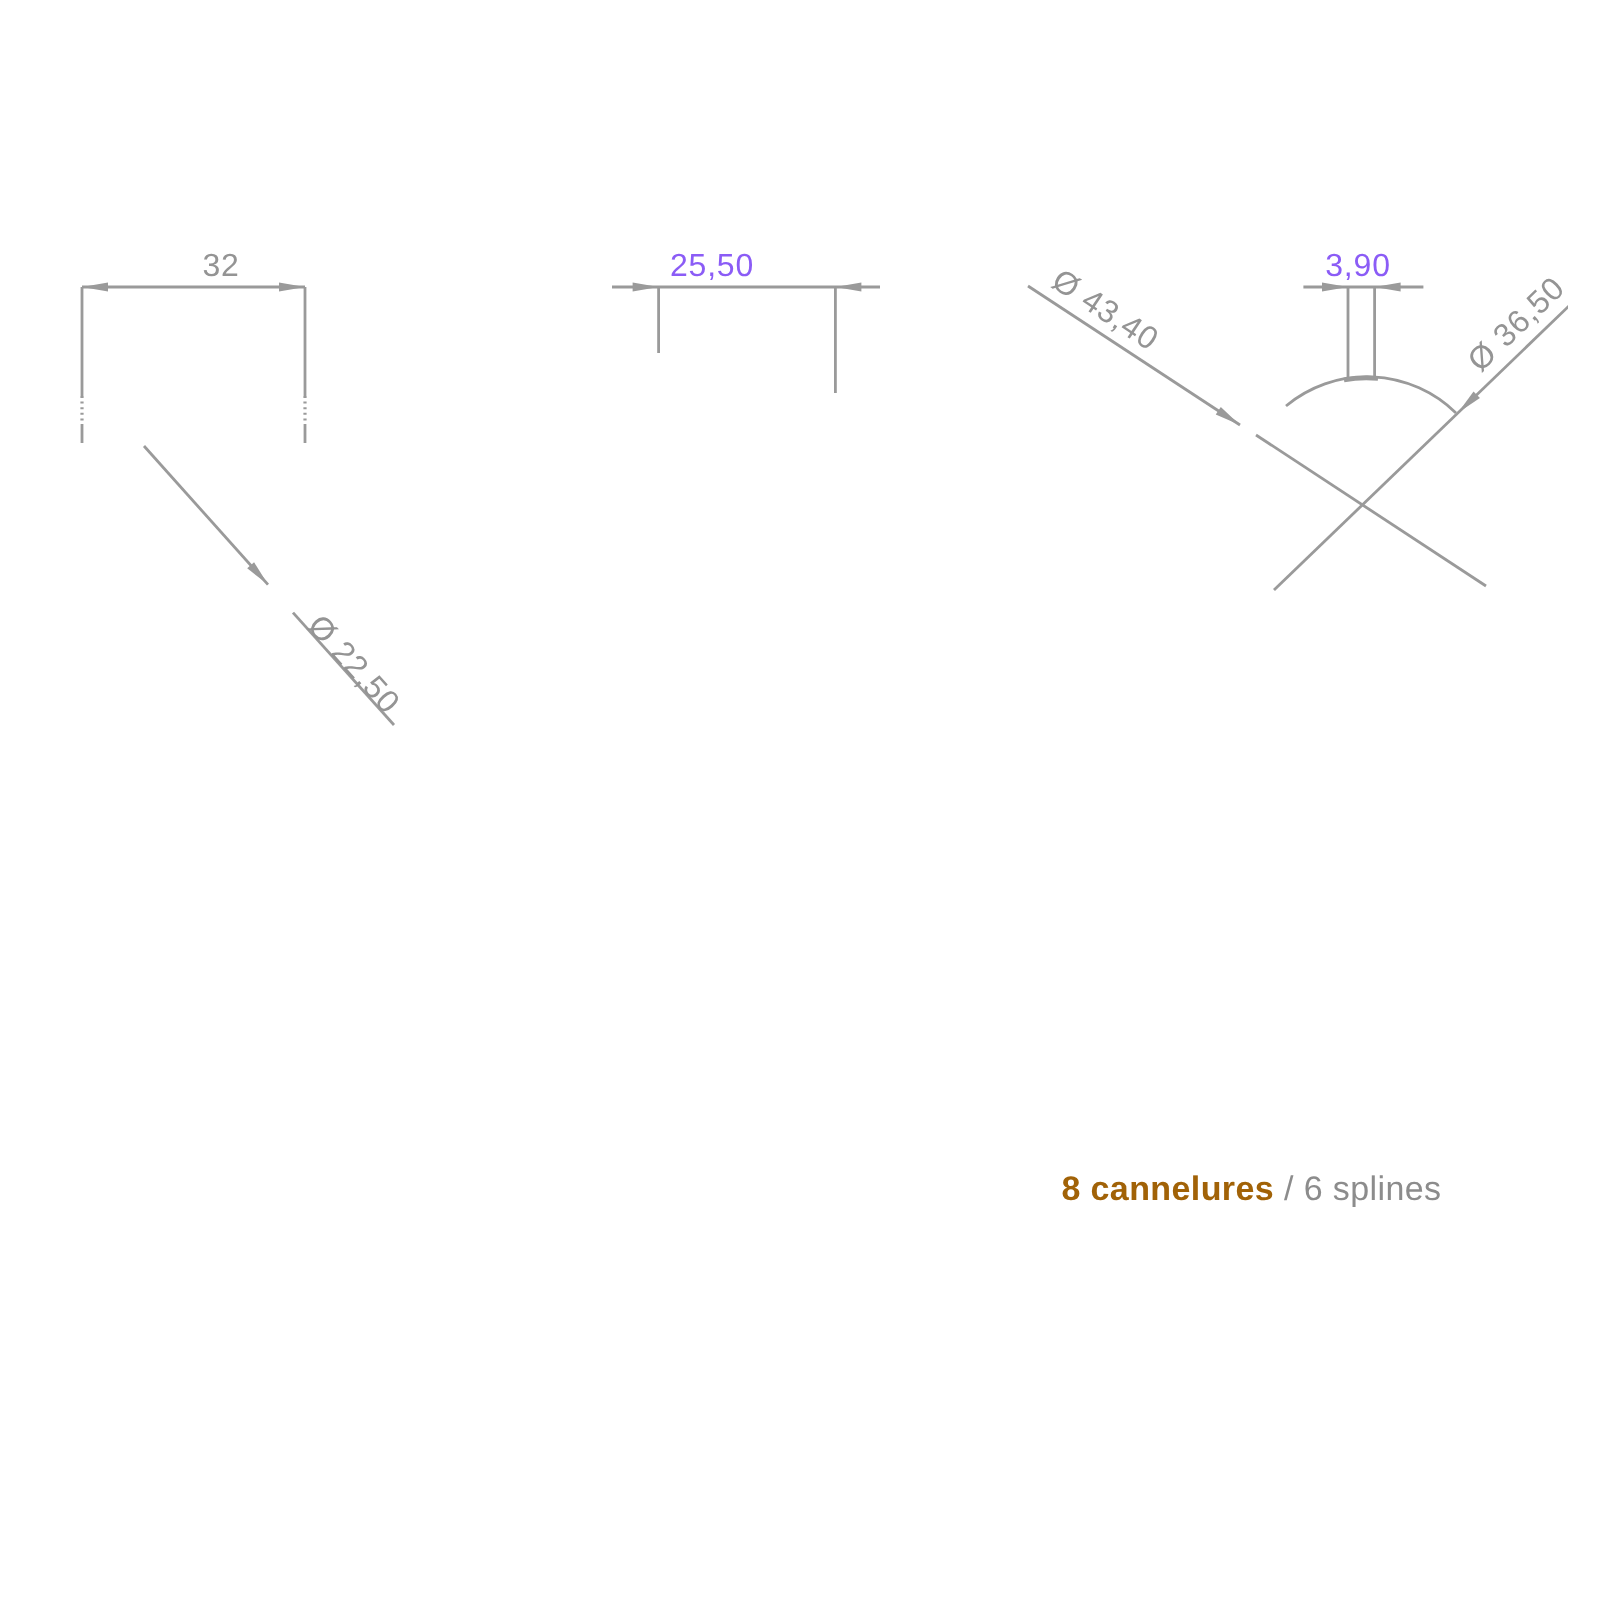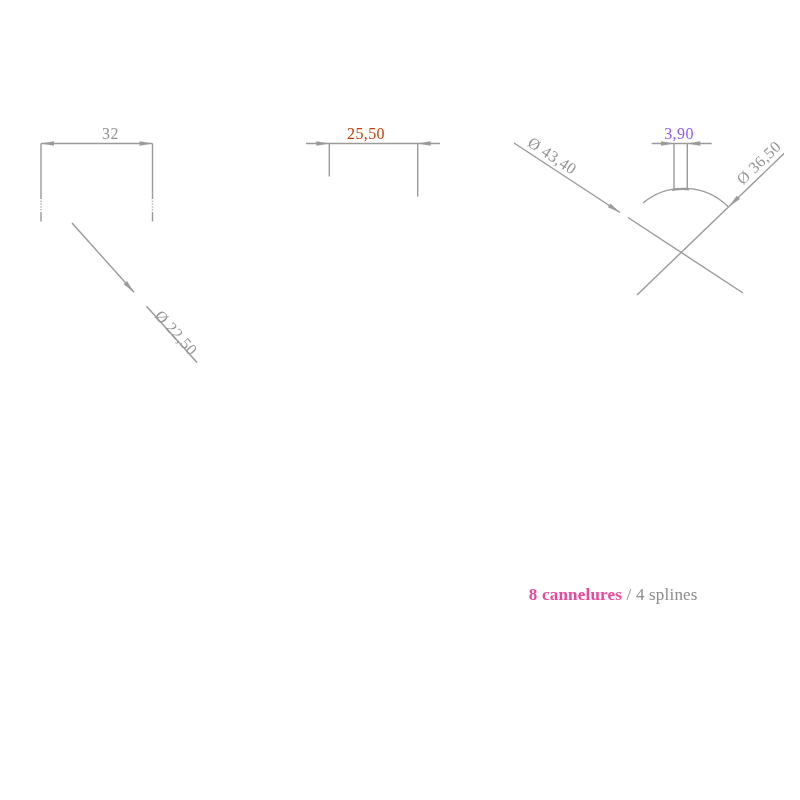--- a/index.html
+++ b/index.html
@@ -1,18 +1,18 @@
 <!DOCTYPE html>
 <html><head>
 <meta charset="utf-8">
 <style>
   html,body{margin:0;padding:0;background:#ffffff;}
   #stage{
     position:relative;width:784px;height:800px;background:#ffffff;
-    overflow:hidden;font-family:Liberation Serif, serif;text-align:right;
+    overflow:hidden;font-family:Liberation Sans, sans-serif;text-align:right;
   }
   #linework{position:absolute;left:0;top:0;width:800px;height:800px;}
   .dim-label{
     position:absolute;white-space:pre;
     font-size:16px;letter-spacing:0.4px;line-height:1;
     transform:translate(-50%,-50%);
   }
   .caption{
     position:absolute;white-space:pre;font-size:17px;line-height:1;letter-spacing:0.2px;
   }
@@ -48,22 +48,22 @@
       <polygon points="329.3,143.5 316.3,145.8 316.3,141.2" fill="#9a9a9a"></polygon>
       <polygon points="417.7,143.5 430.7,141.2 430.7,145.8" fill="#9a9a9a"></polygon>
       <polygon points="674,143.5 661,145.8 661,141.2" fill="#9a9a9a"></polygon>
       <polygon points="687.3,143.5 700.3,141.2 700.3,145.8" fill="#9a9a9a"></polygon>
       <polygon points="134,292.3 123.60626022254473,284.1599647765784 127.03009333520805,281.0879350214116" fill="#9a9a9a"></polygon>
       <polygon points="620,212.5 607.8717518208167,207.2850602971713 610.3972567836082,203.44034643487726" fill="#9a9a9a"></polygon>
       <polygon points="729,206.4 736.7723402468099,195.72850867554968 739.9619886568786,199.04304378927918" fill="#9a9a9a"></polygon>
     </svg>
 
   <div class="dim-label" style="left: 110.5px; top: 134px; color: rgb(148, 148, 148); transform: translate(-50%, -50%) rotate(0deg);">32</div>
-  <div class="dim-label" style="left: 366px; top: 134px; color: #c2410c; transform: translate(-50%, -50%) rotate(0deg);">25,50</div>
+  <div class="dim-label" style="left: 356px; top: 134px; color: #8b5cf6; transform: translate(-50%, -50%) rotate(0deg);">25,50</div>
   <div class="dim-label" style="left: 679px; top: 133.5px; color: #8b5cf6; transform: translate(-50%, -50%) rotate(0deg);">3,90</div>
   <div class="dim-label" style="left: 176px; top: 333px; color: rgb(148, 148, 148); transform: translate(-50%, -50%) rotate(48deg);">Ø 22,50</div>
   <div class="dim-label" style="left: 551.5px; top: 156px; color: rgb(148, 148, 148); transform: translate(-50%, -50%) rotate(33.5deg);">Ø 43,40</div>
   <div class="dim-label" style="left: 758.5px; top: 163px; color: rgb(148, 148, 148); transform: translate(-50%, -50%) rotate(-44deg);">Ø 36,50</div>
 
   <div class="caption" style="left: 511px; top: 569px; color: rgb(140, 140, 140);">
-    <span class="bold" style="color: #ec4899; margin-top: 12px;">8 cannelures</span><span> / </span><span>4 splines</span>
+    <span class="bold" style="color: #a16207; margin-top: 12px;">8 cannelures</span><span> / </span><span>6 splines</span>
   </div>
 </div>
 
 </body></html>

